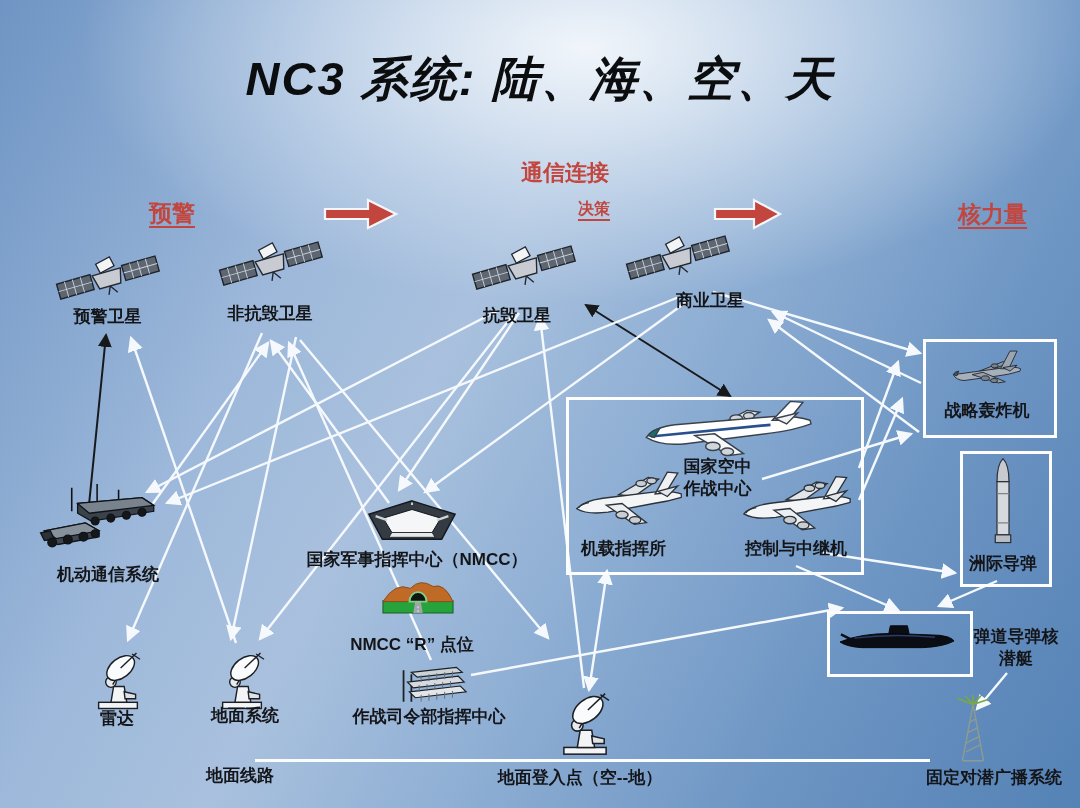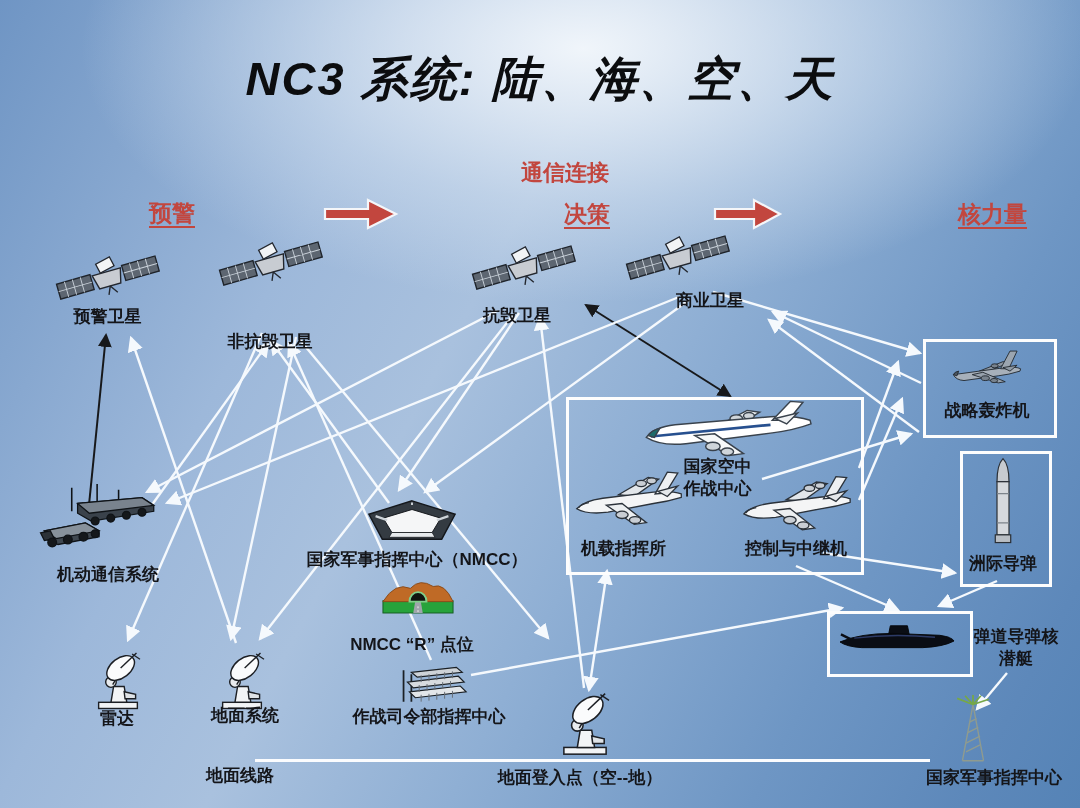--- a/index.html
+++ b/index.html
@@ -205,38 +205,38 @@
       <line x1="919" y1="432" x2="769" y2="320" stroke="#f5f9fd" stroke-width="2.4" marker-end="url(#ah-white)"></line>
       <line x1="823" y1="553" x2="955" y2="573" stroke="#f5f9fd" stroke-width="2.4" marker-end="url(#ah-white)"></line>
       <line x1="762" y1="479" x2="911" y2="434" stroke="#f5f9fd" stroke-width="2.4" marker-end="url(#ah-white)"></line>
       <line x1="1007" y1="673" x2="977" y2="709" stroke="#f5f9fd" stroke-width="2.4" marker-end="url(#ah-white)"></line>
       <line x1="149" y1="509" x2="268" y2="343" stroke="#f5f9fd" stroke-width="2.4" marker-end="url(#ah-white)"></line>
     </svg>
 
   <div id="title" class="abs">NC3 系统: 陆、海、空、天</div>
   <div class="abs red-label" style="top:158px;left:490px;width:150px;font-size:22px;">通信连接</div>
   <div class="abs red-label underlined" style="top:198px;left:110px;width:85px;font-size:23px;">预警</div>
-  <div class="abs red-label underlined" style="top:199px;left:525px;width:85px;font-size:23px;">决策</div>
+  <div class="abs red-label underlined" style="top:199px;left:525px;width:85px;font-size:16px;">决策</div>
   <div class="abs red-label underlined" style="top:199px;left:922px;width:105px;font-size:23px;">核力量</div>
   <svg class="abs" style="top:196px;left:322px;z-index:4;" width="78" height="36">
     <polygon points="3,13 46,13 46,4 74,18 46,32 46,23 3,23" fill="#c2463e" stroke="#f4f6f9" stroke-width="2.2"></polygon>
   </svg>
   <svg class="abs" style="top:196px;left:712px;z-index:4;" width="72" height="36">
     <polygon points="3,13 42,13 42,4 68,18 42,32 42,23 3,23" fill="#c2463e" stroke="#f4f6f9" stroke-width="2.2"></polygon>
   </svg>
 
   <svg class="icon" style="left:52px;top:246px;" width="112" height="64">
       <use href="#sym-sat"></use>
     </svg>
   <div class="node-label" style="left:50px;top:306px;width:115px;">预警卫星</div>
 
   <svg class="icon" style="left:215px;top:232px;" width="112" height="64">
       <use href="#sym-sat"></use>
     </svg>
-  <div class="node-label" style="left:205px;top:303px;width:130px;margin-top:28px;">非抗毁卫星</div>
+  <div class="node-label" style="left:205px;top:303px;width:130px;">非抗毁卫星</div>
 
   <svg class="icon" style="left:468px;top:236px;" width="112" height="64">
       <use href="#sym-sat"></use>
     </svg>
   <div class="node-label" style="left:462px;top:305px;width:110px;">抗毁卫星</div>
 
   <svg class="icon" style="left:622px;top:226px;" width="112" height="64">
       <use href="#sym-sat"></use>
     </svg>
   <div class="node-label" style="left:650px;top:290px;width:120px;">商业卫星</div>
@@ -311,15 +311,15 @@
     <span>潜艇</span>
   </div>
 
   <svg class="icon" style="left:948px;top:694px;" width="50" height="72">
       <use href="#sym-tower"></use>
     </svg>
 
   <div id="ground-line" style="left:255px;top:759px;width:675px;height:3px;"></div>
   <div class="node-label" style="left:190px;top:765px;width:100px;">地面线路</div>
   <div class="node-label" style="left:475px;top:767px;width:210px;">地面登入点（空--地）</div>
-  <div class="node-label" style="left:910px;top:767px;width:168px;">国家军事指挥中心</div>
+  <div class="node-label" style="left:910px;top:767px;width:168px;">固定对潜广播系统</div>
 
 </div>
 
 </body></html>

